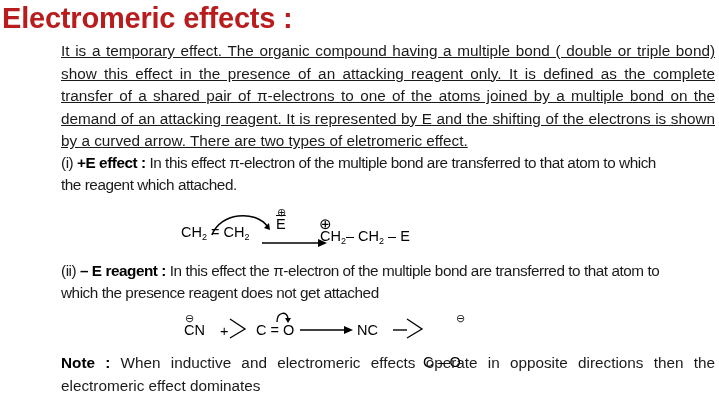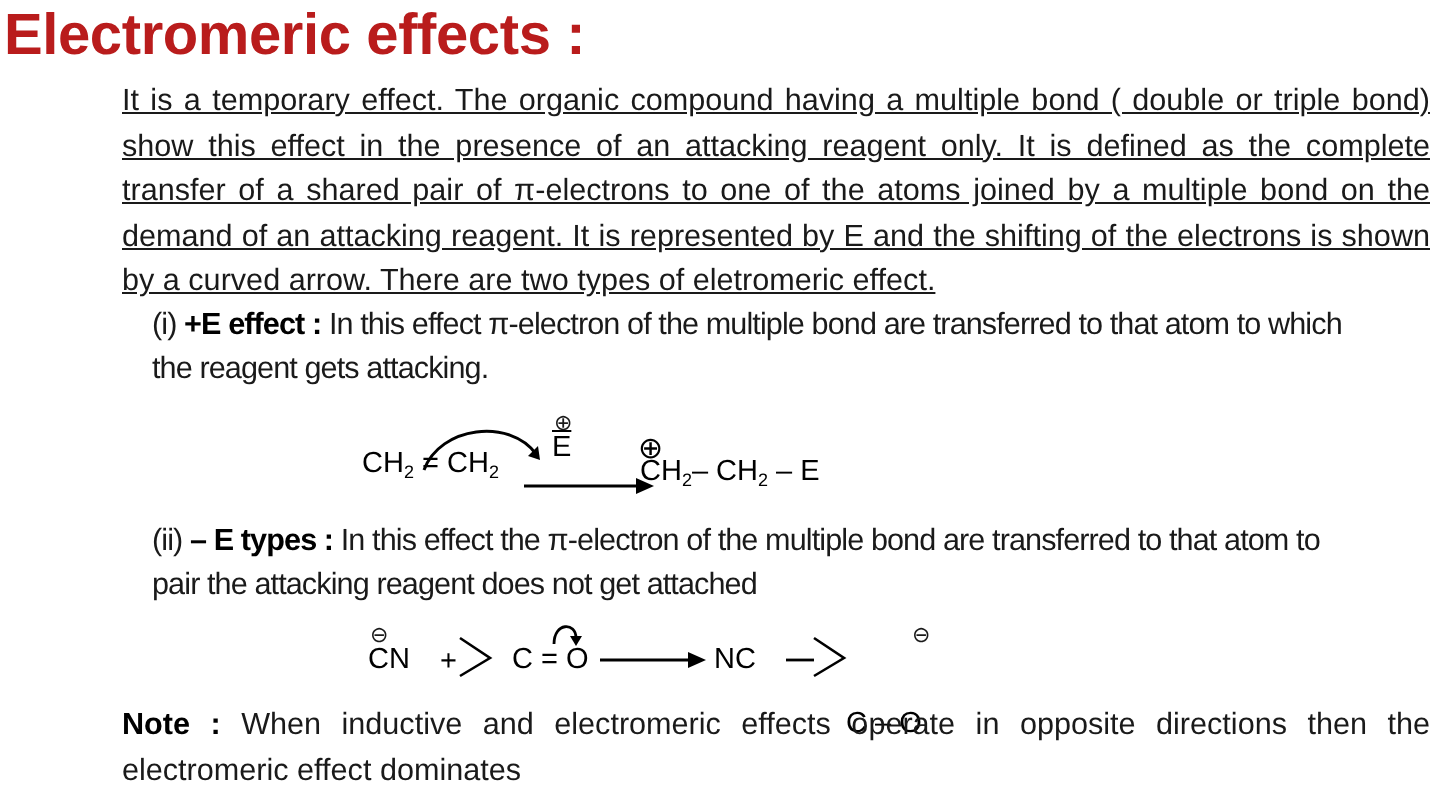--- a/index.html
+++ b/index.html
@@ -4,52 +4,52 @@
 <style>
   html, body { margin:0; padding:0; background:#ffffff; }
   body { width:719px; height:400px; position:relative; overflow:hidden;
          font-family:"Liberation Sans", sans-serif; color:#1a1a1a; }
   .title { position:absolute; left:2px; top:0px; font-size:29px; font-weight:bold;
            color:#b91c1c; letter-spacing:-0.2px; white-space:nowrap; line-height:36px; }
   .para { position:absolute; left:61px; width:654px; font-size:15.3px; line-height:22.6px;
           text-align:justify; color:#1a1a1a; }
   .p1 { top:40px;text-decoration:underline; }
   .line { position:absolute; left:61px; font-size:15.3px; white-space:nowrap; color:#1a1a1a; line-height:22px; }
-  .cond { letter-spacing:-0.45px;margin-left:15px; }
+  .cond { letter-spacing:-0.45px; }
   b { color:#000; }
   .eq { position:absolute; font-size:14.5px; color:#000; white-space:nowrap; }
   sub { font-size:9px; vertical-align:-3px; }
   .charge { position:absolute; font-size:11px; line-height:11px; }
 </style>
 </head>
 <body>
 
 <div class="title">Electromeric effects :</div>
 
 <div class="para p1">It is a temporary effect. The organic compound having a multiple bond ( double or triple bond) show this effect in the presence of an attacking reagent only. It is defined as the complete transfer of a shared pair of π-electrons to one of the atoms joined by a multiple bond on the demand of an attacking reagent. It is represented by E and the shifting of the electrons is shown by a curved arrow. There are two types of eletromeric effect.</div>
 
 <div class="line cond" style="top:152px;"><span>(i) </span><b>+E effect  :</b><span> In this effect π-electron of the multiple bond are transferred to that atom to which</span></div>
-<div class="line cond" style="top:174px;">the reagent gets attacking.</div>
+<div class="line cond" style="top:174px;">the reagent which attached.</div>
 
 <div>
   <svg style="position:absolute;left:170px;top:205px;" width="290" height="55">
     <path d="M42 30 C50 8, 85 4, 98 22" fill="none" stroke="#000" stroke-width="1.5"></path>
     <polygon points="98,22 92,20 97,15" fill="#000" transform="translate(2,3)"></polygon>
     <line x1="92" y1="38" x2="148" y2="38" stroke="#000" stroke-width="1.4"></line>
     <polygon points="148,34 157,38 148,42" fill="#000"></polygon>
   </svg>
   <span class="eq" style="left:181px;top:224px;">CH<sub>2</sub> = CH<sub>2</sub></span>
   <span class="charge" style="left:277px;top:207px;">⊕</span>
   <span class="eq" style="left:276px;top:216px;text-decoration:overline;">E</span>
   <span class="eq" style="left:319px;top:215px;font-size:15px;">⊕</span>
   <span class="eq" style="left:320px;top:228px;">CH<sub>2</sub>– CH<sub>2</sub> – E</span>
 </div>
 
-<div class="line cond" style="top:260px;"><span>(ii) </span><b>– E types :</b><span> In this effect the π-electron of the multiple bond are transferred to that atom to</span></div>
-<div class="line cond" style="top:282px;">pair the attacking reagent does not get attached</div>
+<div class="line cond" style="top:260px;"><span>(ii) </span><b>– E reagent :</b><span> In this effect the π-electron of the multiple bond are transferred to that atom to</span></div>
+<div class="line cond" style="top:282px;">which the presence reagent does not get attached</div>
 
 <div>
   <span class="charge" style="left:185px;top:313px;">⊖</span>
   <span class="eq" style="left:184px;top:322px;">CN</span>
   <span class="eq" style="left:220px;top:323px;">+</span>
   <svg style="position:absolute;left:170px;top:305px;" width="300" height="40">
     <polyline points="60,14 75,24 60,33" fill="none" stroke="#000" stroke-width="1.3"></polyline>
     <path d="M107 17 C107 6, 118 6, 118 14" fill="none" stroke="#000" stroke-width="1.4"></path>
     <polygon points="115,13 121,13 118,18" fill="#000"></polygon>
     <line x1="130" y1="25" x2="175" y2="25" stroke="#000" stroke-width="1.4"></line>

